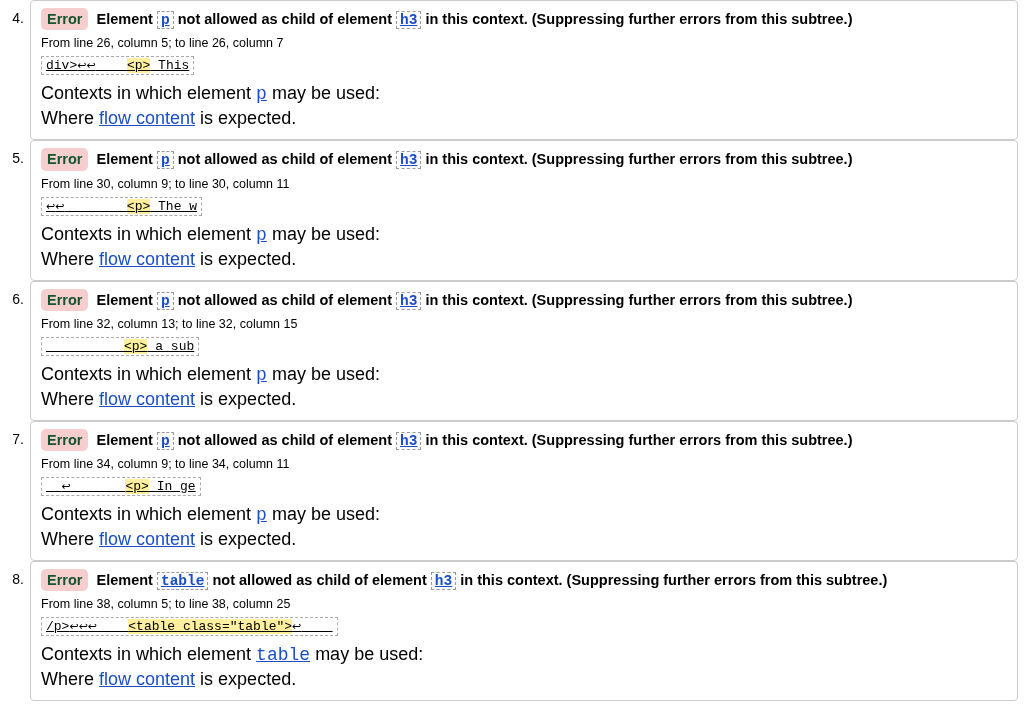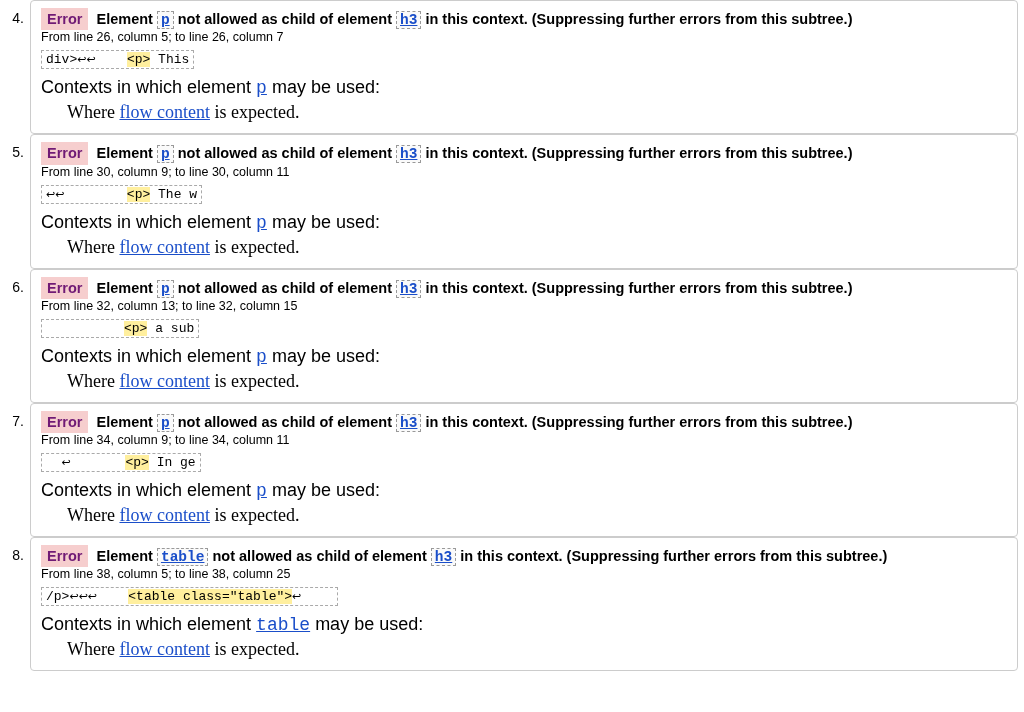--- a/index.html
+++ b/index.html
@@ -29,58 +29,58 @@
     box-sizing: border-box;
   }
   .msg-line {
     font-size: 14.5px;
     font-weight: bold;
     line-height: 1.4;
   }
   .badge-error {
     display: inline-block;
     background: #f6cece;
-    color: #701a75;
-    border-radius: 0;
+    color: #14532d;
+    border-radius: 5px;
     padding: 1px 6px;
     font-weight: bold;
     margin-right: 4px;
   }
   .code-el {
     font-family: "Courier New", monospace;
     font-weight: bold;
     color: #1a4ec9;
     border: 1px dashed #999;
     padding: 0 3px;
     text-decoration: underline;
     background: #fafafa;
   }
   .loc-line {
     font-size: 12.5px;
+    margin-top: 6px;
   }
   .extract {
     margin-top: 6px;
     display: inline-block;
     border: 1px dashed #aaa;
     padding: 1px 4px;
     font-family: "Courier New", monospace;
     font-size: 13px;
     white-space: pre;
+    text-decoration: underline;
   }
   .extract .hl {
     background: #ffef9e;
   }
   .contexts {
     margin-top: 8px;
     font-size: 18px;
   }
   .contexts .ctx-item {
-    margin-left: 26px;
     margin-top: 4px;
-    font-family: Liberation Serif, serif;
   }
   .link-el {
     font-family: "Courier New", monospace;
     color: #1a4ec9;
     text-decoration: underline;
   }
   .link {
     color: #1a4ec9;
     text-decoration: underline;
   }

